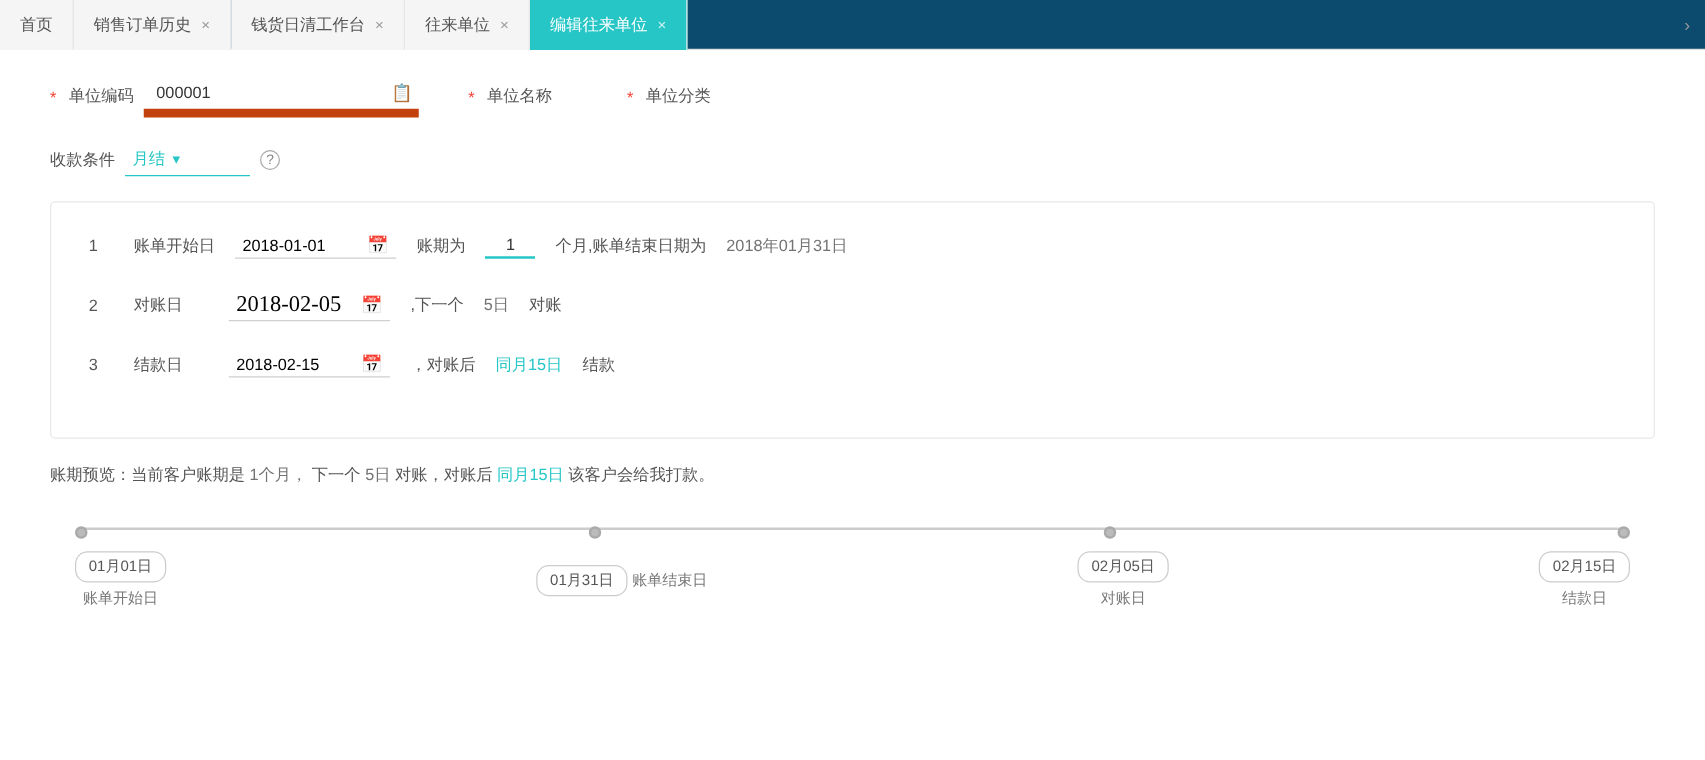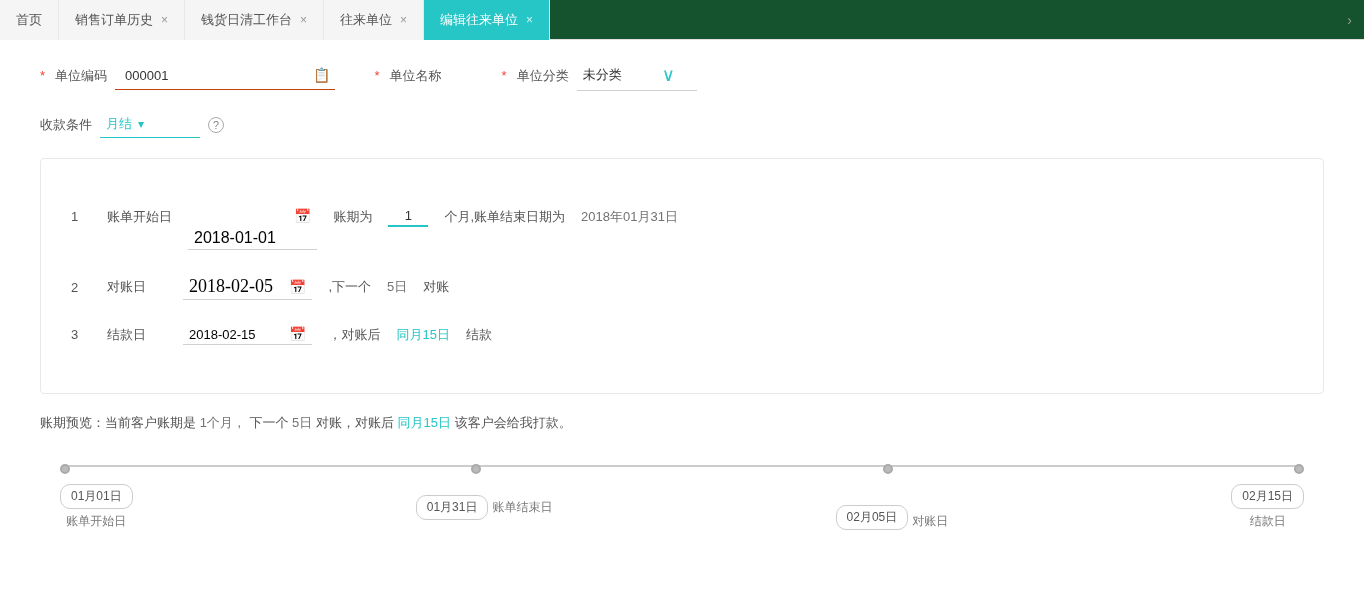--- a/index.html
+++ b/index.html
@@ -2,21 +2,21 @@
 <html><head>
   <meta charset="utf-8">
   <style>
     * { box-sizing: border-box; margin: 0; padding: 0; }
     body { font-family: 'Microsoft YaHei', Arial, sans-serif; font-size: 13px; background: #f5f5f5; color: #333; }
 
     
     .tabs-bar {
       display: flex;
       align-items: center;
-      background: #14532d;
+      background: #0c4a6e;
       border-bottom: 1px solid #e0e0e0;
       height: 40px;
       padding: 0;
     }
     .tab {
       display: flex;
       align-items: center;
       padding: 0 16px;
       height: 40px;
       font-size: 13px;
@@ -110,21 +110,21 @@
       padding: 4px 6px;
       font-size: 13px;
       outline: none;
       color: #333;
       background: transparent;
       min-width: 100px;
     }
     .input-with-icon {
       display: flex;
       align-items: center;
-      border-bottom: 1px solid #c2410c;
+      border-bottom: 7px solid #c2410c;
       padding: 2px 4px;
     }
     .input-with-icon input {
       border: none;
       outline: none;
       font-size: 13px;
       background: transparent;
       min-width: 100px;
     }
     .calendar-icon {
@@ -284,45 +284,41 @@
         <span class="calendar-icon">📋</span>
       </div>
     </div>
     <div class="form-field">
       <span class="required-star">*</span>
       <label>单位名称</label>
     </div>
     <div class="form-field" style="margin-left:20px;">
       <span class="required-star">*</span>
       <label>单位分类</label>
-      <div class="classify-dropdown">
-        <span style="color:#333;">未分类</span>
-        <span class="classify-arrow" style="color:#26c6c6;font-size:18px;">∨</span>
-      </div>
     </div>
   </div>
 
   <div class="form-row">
     <div class="form-field">
       <label>收款条件</label>
       <div class="dropdown-field">
         <span>月结</span>
         <span class="dropdown-icon">▾</span>
       </div>
       <div class="help-icon">?</div>
     </div>
   </div>
 
   <div class="period-box">
 
     <div class="period-row">
       <span class="period-num">1</span>
       <span class="period-label">账单开始日</span>
       <div class="period-date-input">
-        <input type="text" style="border: none; outline: none; font-size: 16px; background: transparent; width: 90px; margin-top: 44px;" value="2018-01-01">
+        <input type="text" style="border: none; outline: none; font-size: 13px; background: transparent; width: 90px;" value="2018-01-01">
         <span class="calendar-icon">📅</span>
       </div>
       <span class="period-suffix">账期为</span>
       <input type="text" class="period-months-input" value="1" style="">
       <span class="period-suffix">个月,账单结束日期为</span>
       <span class="orange-text">2018年01月31日</span>
     </div>
 
     <div class="period-row">
       <span class="period-num">2</span>
@@ -373,21 +369,21 @@
 
     <div style="display:flex; justify-content:space-between; width:100%; margin-top:8px;">
       <div style="display:flex;flex-direction:column;align-items:center;gap:4px;">
         <div style="background:#fff;border:1px solid #ccc;border-radius:10px;padding:3px 10px;font-size:12px;color:#555;">01月01日</div>
         <span style="font-size:12px;color:#777;">账单开始日</span>
       </div>
       <div style="display:flex;align-items:center;gap:4px;">
         <div style="background:#fff;border:1px solid #ccc;border-radius:10px;padding:3px 10px;font-size:12px;color:#555;">01月31日</div>
         <span style="font-size:12px;color:#777;">账单结束日</span>
       </div>
-      <div style="display:flex;align-items:flex-end;gap:4px;">
+      <div style="display:flex;flex-direction:column;align-items:center;gap:4px;">
         <div style="background:#fff;border:1px solid #ccc;border-radius:10px;padding:3px 10px;font-size:12px;color:#555;">02月05日</div>
         <span style="font-size:12px;color:#777;">对账日</span>
       </div>
       <div style="display:flex;flex-direction:column;align-items:center;gap:4px;">
         <div style="background:#fff;border:1px solid #ccc;border-radius:10px;padding:3px 10px;font-size:12px;color:#555;">02月15日</div>
         <span style="font-size:12px;color:#777;">结款日</span>
       </div>
     </div>
   </div>
 

